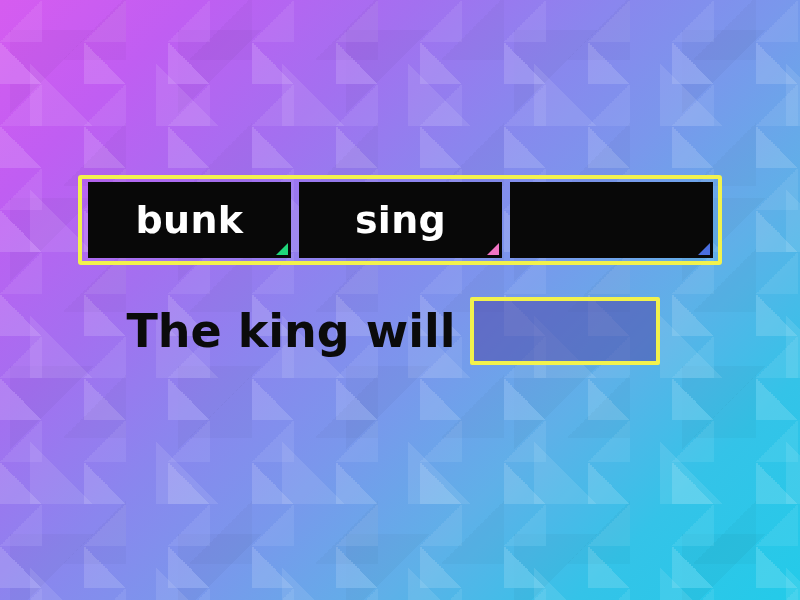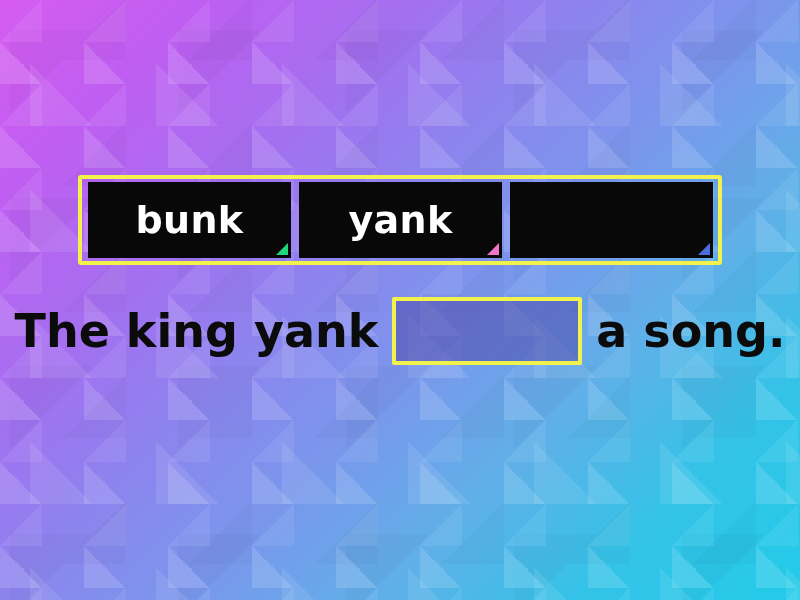--- a/index.html
+++ b/index.html
@@ -135,26 +135,25 @@
 <div id="stage">
   <div id="texture"></div>
   <div id="texture2"></div>
 
   <div id="tile-tray">
     <div class="tile">
       <span class="tile-label">bunk</span>
       <span class="tile-corner" style="color:#1fd67a"></span>
     </div>
     <div class="tile">
-      <span class="tile-label">yank</span>
+      <span class="tile-label">sing</span>
       <span class="tile-corner" style="color:#f274c4"></span>
     </div>
     <div class="tile">
       <span class="tile-corner" style="color:#4a6ee0"></span>
     </div>
   </div>
 
   <div id="sentence-row">
-    <span class="sentence-text">The king yank</span>
+    <span class="sentence-text">The king will</span>
     <div id="answer-slot"></div>
-    <span class="sentence-text">a song.</span>
   </div>
 </div>
 
 </body></html>

